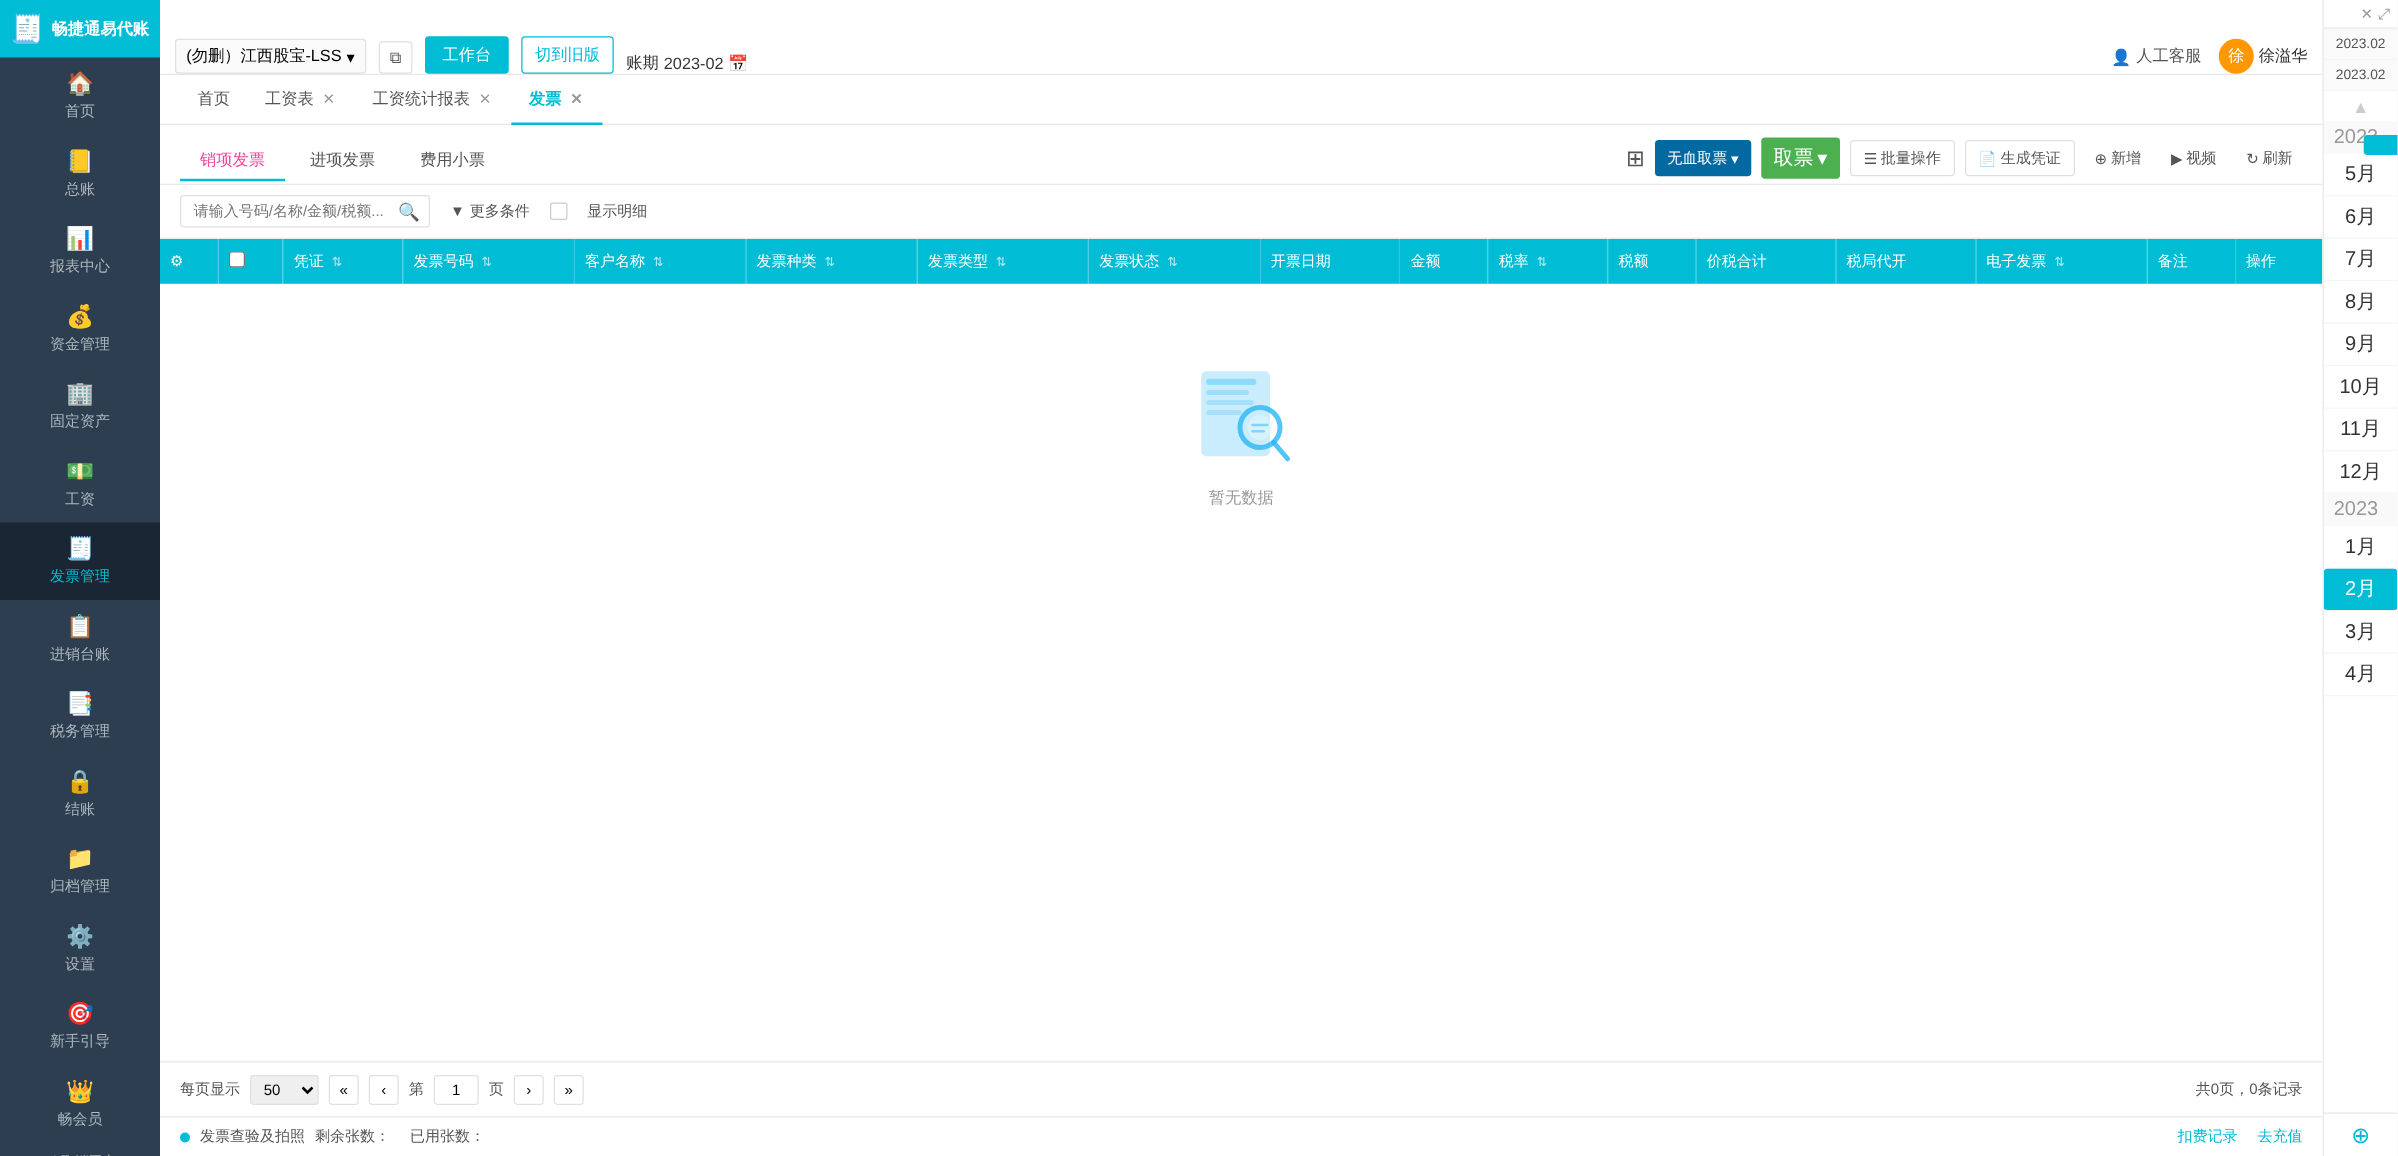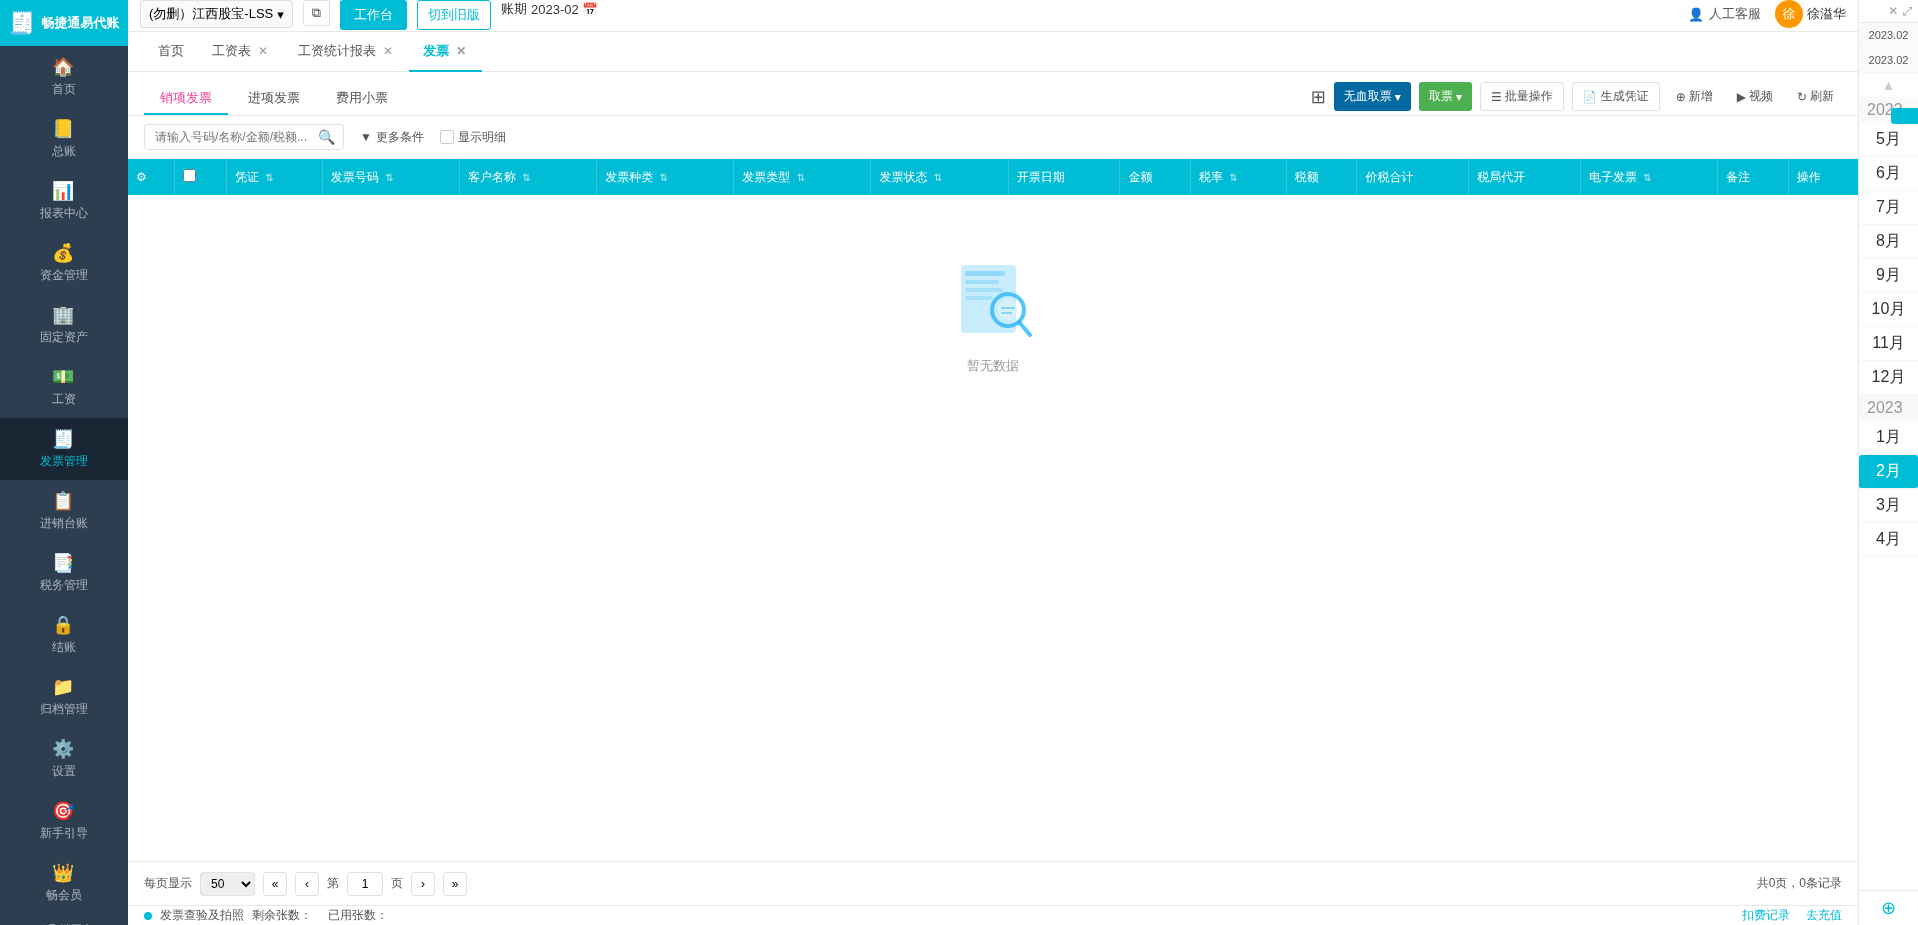--- a/index.html
+++ b/index.html
@@ -60,23 +60,23 @@
     .main-content {
       flex: 1;
       display: flex;
       flex-direction: column;
       overflow: hidden;
     }
 
     
     .topbar {
       background: #fff;
-      height: 32px;
-      display: flex;
-      align-items: flex-start;
+      height: 60px;
+      display: flex;
+      align-items: flex-end;
       padding: 0 12px;
       border-bottom: 1px solid #e8e8e8;
       gap: 10px;
     }
     .topbar-company-select {
       display: flex;
       align-items: center;
       gap: 4px;
       border: 1px solid #e0e0e0;
       border-radius: 3px;
@@ -249,21 +249,21 @@
       gap: 4px;
       font-size: 12px;
       color: #555;
       cursor: pointer;
       padding: 4px 8px;
       border-radius: 3px;
     }
     .show-detail {
       display: flex;
       align-items: center;
-      gap: 4px;
+      gap: 16px;
       font-size: 12px;
       color: #555;
       cursor: pointer;
     }
     .checkbox-fake {
       width: 14px;
       height: 14px;
       border: 1px solid #ccc;
       border-radius: 2px;
       display: inline-block;
@@ -279,21 +279,21 @@
       display: flex;
       align-items: center;
       gap: 3px;
     }
     .btn-ticket {
       background: #4caf50;
       color: #fff;
       border: none;
       border-radius: 3px;
       padding: 6px 10px;
-      font-size: 12px;
+      font-size: 16px;
       cursor: pointer;
       display: flex;
       align-items: center;
       gap: 3px;
     }
     .btn-action {
       background: none;
       border: 1px solid #e0e0e0;
       border-radius: 3px;
       padding: 5px 10px;
@@ -402,21 +402,21 @@
       height: 24px;
       border: 1px solid #e0e0e0;
       border-radius: 3px;
       text-align: center;
       font-size: 12px;
     }
     .total-text { margin-left: auto; color: #555; font-size: 12px; }
 
     
     .footer-bar {
-      height: 20px;
+      height: 32px;
       background: #fff;
       border-top: 1px solid #e8e8e8;
       display: flex;
       align-items: center;
       padding: 0 16px;
       gap: 10px;
       font-size: 12px;
       color: #555;
     }
     .footer-left { display: flex; align-items: center; gap: 8px; }

